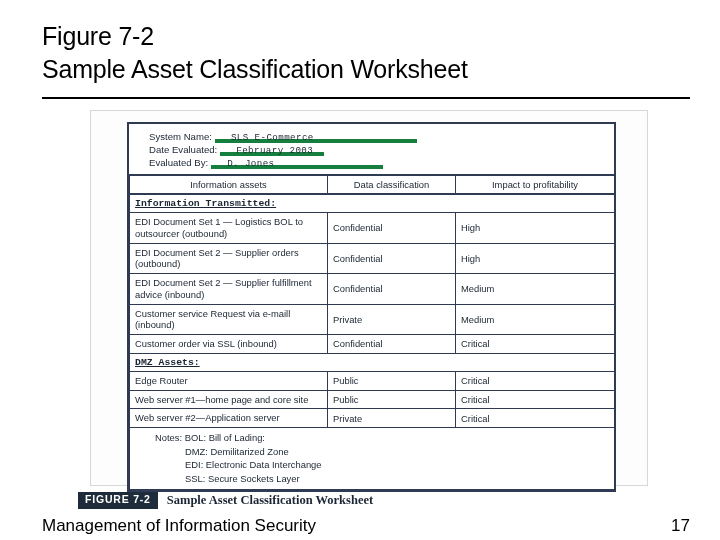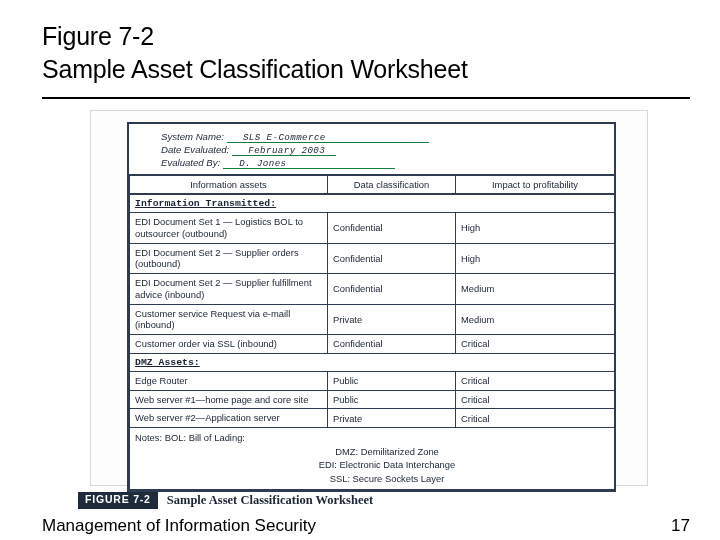--- a/index.html
+++ b/index.html
@@ -59,41 +59,40 @@
     width: 489px;
     box-sizing: border-box;
     border: 2px solid #2f3b52;
     background: #ffffff;
     font-size: 9.4px;
     color: #1b2533;
   }
 
   
   .ws-header {
-    padding: 6px 0 5px 32px;
-    font-style: italic;
+    padding: 6px 0 5px 20px;
   }
   .hdr-row {
     display: flex;
     align-items: flex-end;
     height: 13px;
     line-height: 13px;
   }
   .hdr-label {
     font-size: 9.6px;
     font-weight: normal;
     color: #1b2533;
     white-space: nowrap;
   }
   .hdr-value {
     font-family: "Liberation Mono", "DejaVu Sans Mono", monospace;
     font-size: 9.2px;
     letter-spacing: 0.4px;
     color: #1b2533;
-    border-bottom: 1px solid #15803d;
+    border-bottom: 4px solid #15803d;
     margin-left: 3px;
     padding: 0 4px 0 16px;
     height: 12px;
     line-height: 13px;
     box-sizing: border-box;
     white-space: pre;
   }
   .hdr-value.w-long  { width: 202px; }
   .hdr-value.w-mid   { width: 104px; }
   .hdr-value.w-short { width: 172px; }
@@ -141,22 +140,22 @@
   td.section-cell span.sec {
     font-weight: bold;
     text-decoration: underline;
     font-size: 9.8px;
   }
   td.notes-cell {
     text-align: left;
     padding: 4px 5px 6px 22px;
     line-height: 1.45;
   }
-  .notes-line { display: block; white-space: pre; }
-  .notes-indent { padding-left: 30px; text-align: center; }
+  .notes-line { display: block; white-space: pre; margin-left: 20px; }
+  .notes-indent { padding-left: 30px; }
 
   
   .fig-caption {
     position: absolute;
     left: 78px;
     top: 492px;
     display: flex;
     align-items: center;
   }
   .fig-badge {

